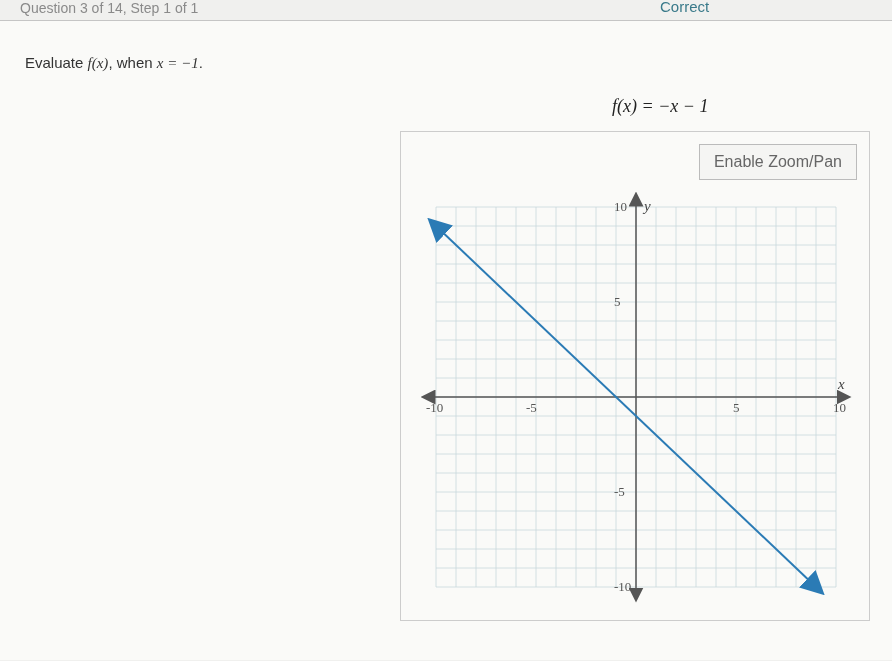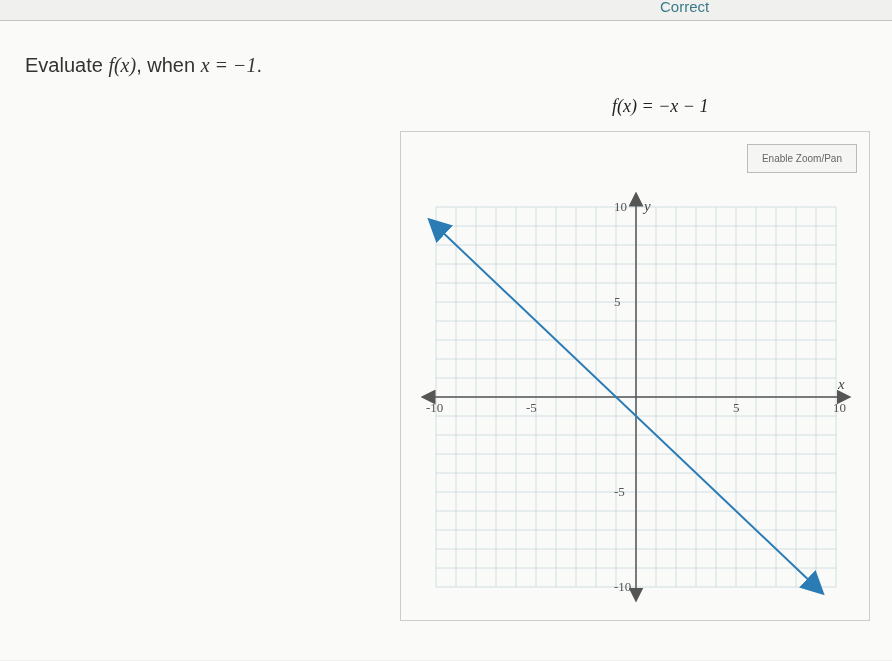--- a/index.html
+++ b/index.html
@@ -30,21 +30,21 @@
       font-size: 15px;
     }
     .content {
       padding: 15px 20px 0 20px;
       background: #fafaf8;
       min-height: 640px;
       border-top: 1px solid #c5c5c5;
       position: relative;
     }
     .prompt {
-      font-size: 20px;
+      font-size: 15px;
       color: #333;
       margin: 18px 0 0 5px;
     }
     .prompt .fx { font-style: italic; font-family: 'Times New Roman', serif; }
     .equation {
       position: absolute;
       left: 580px;
       top: 75px;
       font-family: 'Times New Roman', serif;
       font-size: 18px;
@@ -62,35 +62,36 @@
       background: #fafaf8;
     }
     .zoom-btn {
       position: absolute;
       right: 12px;
       top: 12px;
       padding: 8px 14px;
       border: 1px solid #bbb;
       background: #f5f5f3;
       color: #666;
-      font-size: 10px;
+      font-size: 16px;
       cursor: pointer;
     }
     .graph-svg {
       position: absolute;
       left: 15px;
       top: 55px;
       width: 440px;
       height: 420px;
     }
   </style>
 </head>
 <body>
 
 <div class="header-bar">
+  <span class="question-num">Question 3 of 14, Step 1 of 1</span>
   <span class="correct-label">Correct</span>
 </div>
 
 <div class="content">
   <div class="prompt">
     <span>Evaluate </span><span class="fx">f(x)</span><span>, when </span><span class="fx">x = −1</span><span>.</span>
   </div>
 
   <div class="equation">f(x) = −x − 1</div>
 

